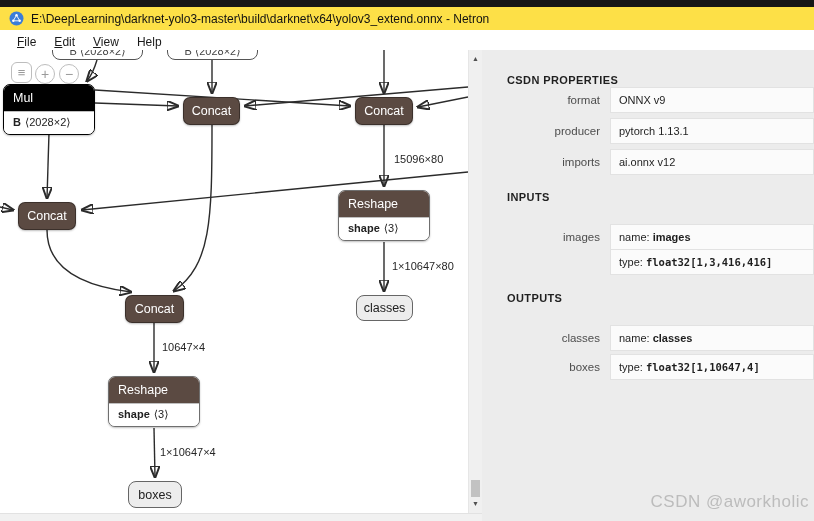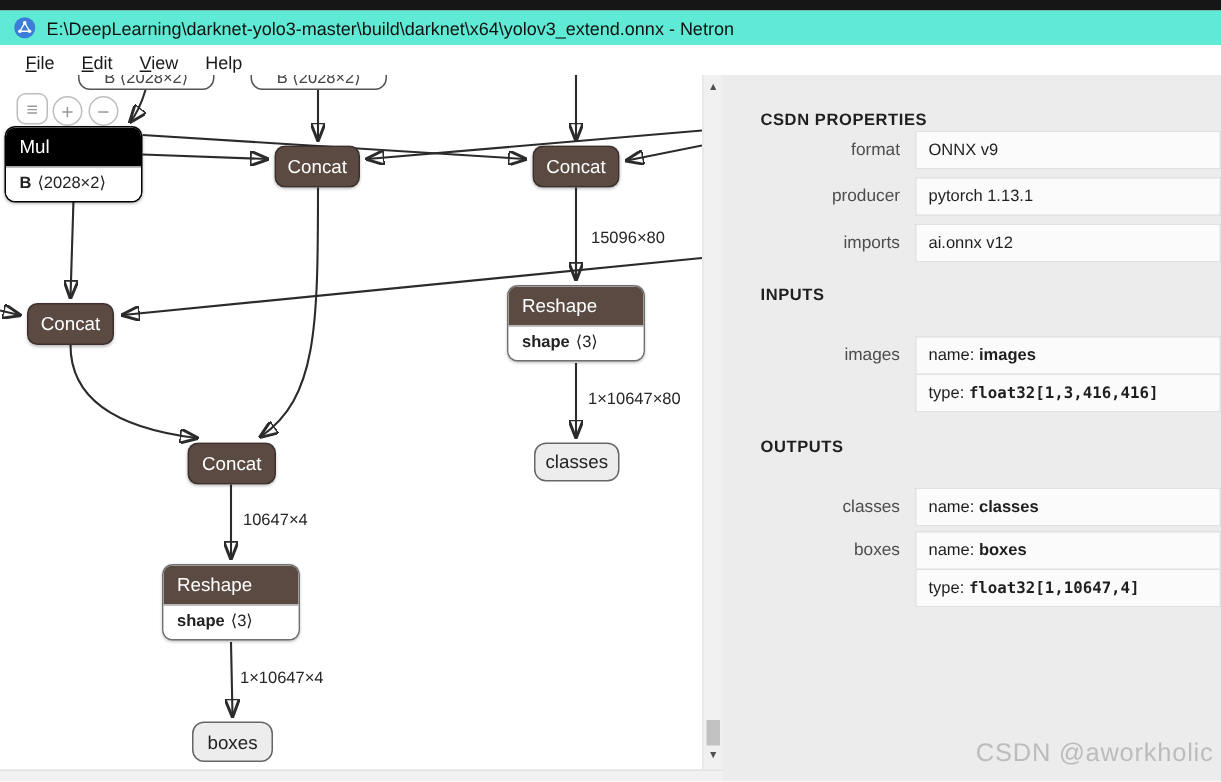--- a/index.html
+++ b/index.html
@@ -3,21 +3,21 @@
 <meta charset="utf-8">
 <style>
   html,body{margin:0;padding:0;}
   body{width:814px;height:521px;overflow:hidden;position:relative;
        font-family:"Liberation Sans",sans-serif;background:#fff;
        -webkit-font-smoothing:antialiased;}
   .app{position:absolute;inset:0;}
 
   
   .top-strip{position:absolute;left:0;top:0;width:814px;height:7px;background:#161616;}
-  .titlebar{position:absolute;left:0;top:7px;width:814px;height:23px;background:#5eead4;
+  .titlebar{position:absolute;left:0;top:7px;width:814px;height:23px;background:#fde047;
             display:flex;align-items:center;padding-left:9px;box-sizing:border-box;}
   .titlebar .app-icon{width:15px;height:15px;margin-right:7px;flex:0 0 auto;}
   .titlebar .title-text{font-size:12px;color:#111;white-space:nowrap;}
   .menubar{position:absolute;left:0;top:30px;width:814px;height:20px;background:#fff;
            display:flex;align-items:flex-end;padding-left:8px;box-sizing:border-box;}
   .menu-item{display:inline-block;font-size:12px;color:#1a1a1a;padding:1px 9px;cursor:default;}
   .menu-item.ul::first-letter{text-decoration:underline;}
 
   
   .graph-pane{position:absolute;left:0;top:50px;width:468px;height:463px;background:#fff;overflow:hidden;}
@@ -221,21 +221,20 @@
     <div class="group-row mt-clsgrp">
       <div class="sb-label">classes</div>
       <div class="group-stack">
         <div class="vbox"><span>name:</span> <b>classes</b></div>
       </div>
     </div>
 
     <div class="group-row mt-boxgrp">
       <div class="sb-label">boxes</div>
       <div class="group-stack">
-        <div class="vbox"><span>name:</span> <b>boxes</b></div>
         <div class="vbox"><span>type:</span> <b class="mono">float32[1,10647,4]</b></div>
       </div>
     </div>
   </div>
 
   <div class="watermark">CSDN @aworkholic</div>
 
 </div>
 
 </body></html>

